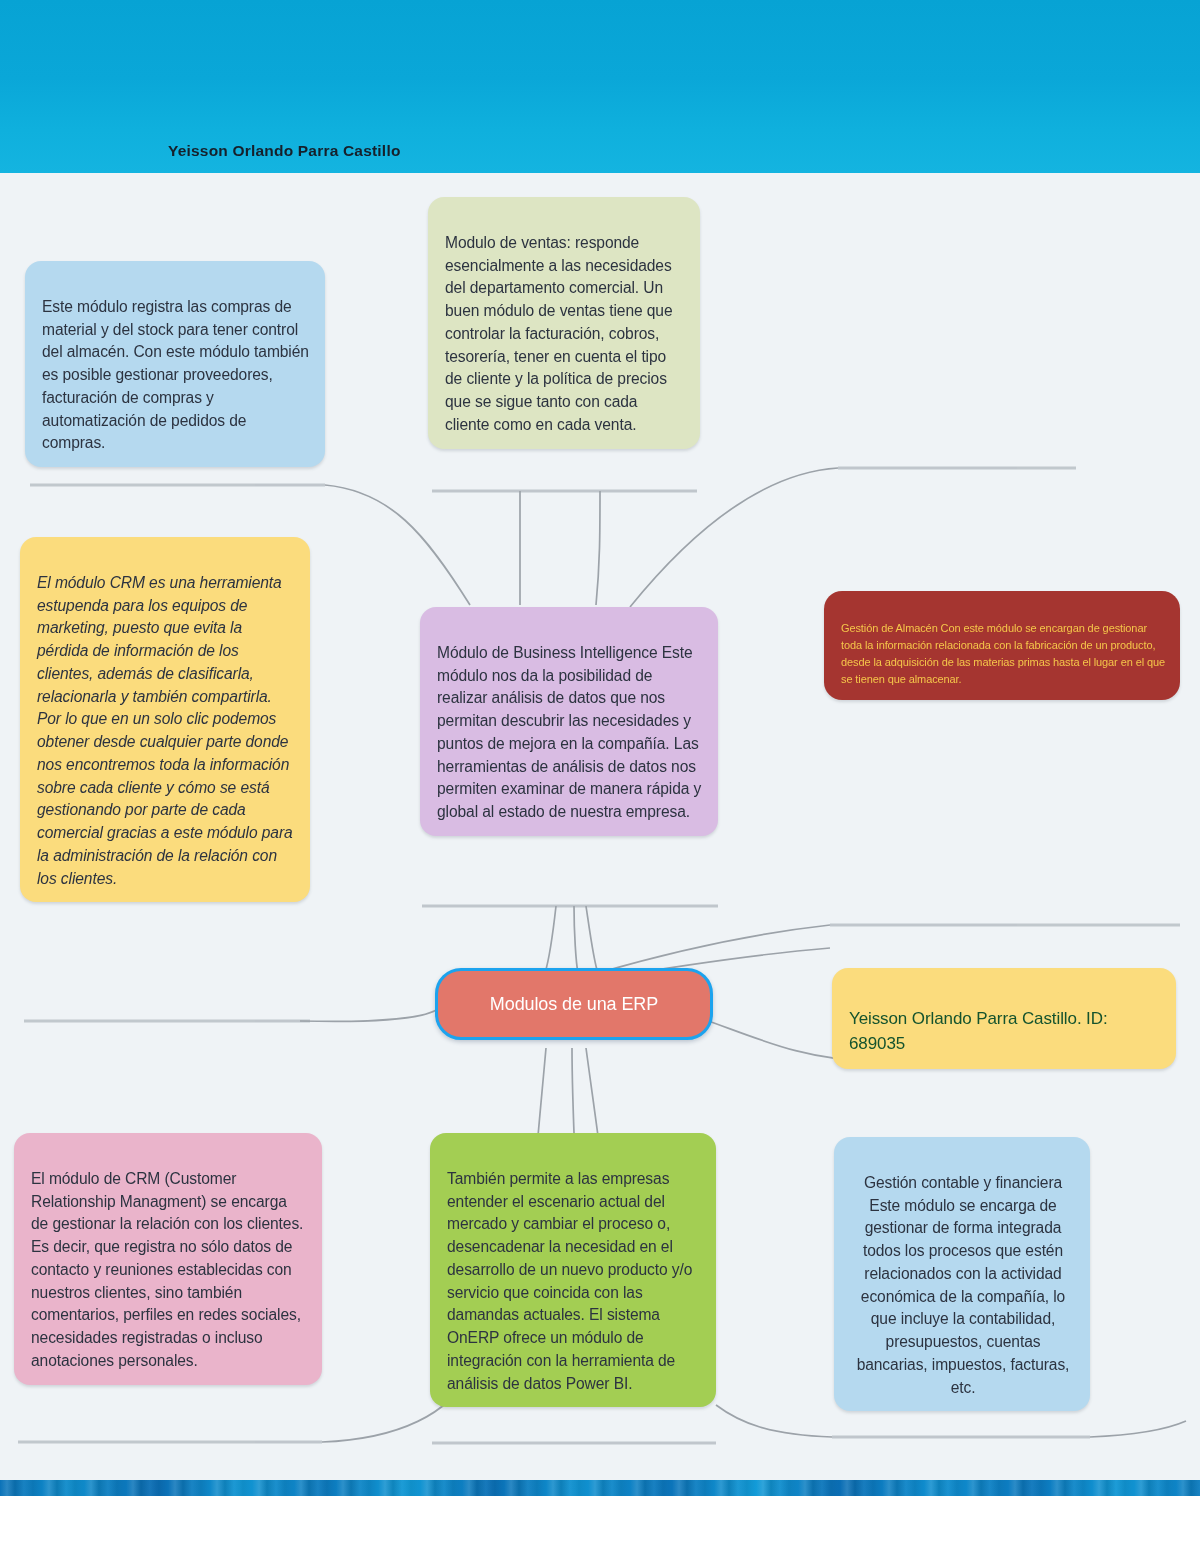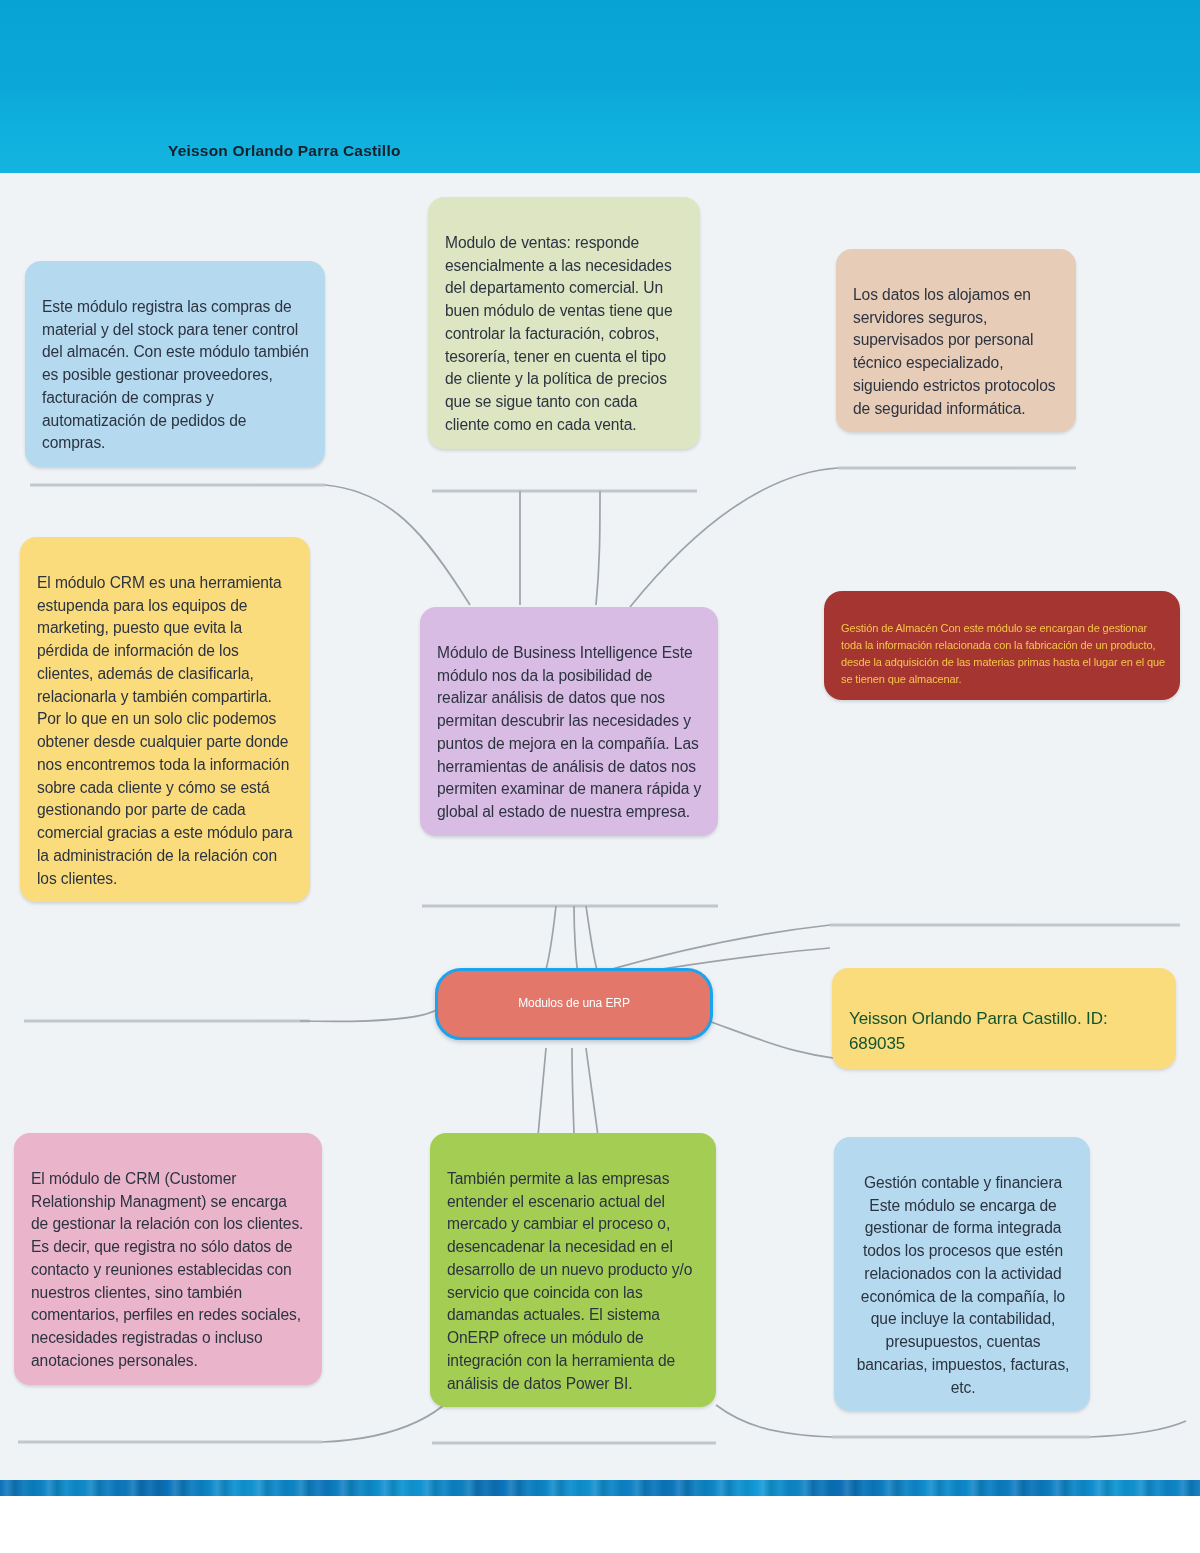--- a/index.html
+++ b/index.html
@@ -81,21 +81,21 @@
     white-space: pre-line;
     letter-spacing: -0.1px;
   }
   .node.center-node {
     border-radius: 26px;
     display: flex;
     align-items: center;
     justify-content: center;
     text-align: center;
     padding: 0 20px;
-    font-size: 12px;
+    font-size: 18px;
     color: #ffffff;
     border: 3px solid #1ca3ee;
     box-shadow: 0 2px 4px rgba(40,60,90,0.25);
   }
   .node.warm-node { color: #f5c64a; }
   .node.id-node { font-size: 17px; line-height: 1.5; color: #14532d; }
 </style>
 </head>
 <body>
 
@@ -151,25 +151,22 @@
     </svg>
 
     <div class="node" style="left:25px; top:88px; width:300px; background:#b5d9ef;">
       <span>Este módulo registra las compras de material y del stock para tener control del almacén. Con este módulo también es posible gestionar proveedores, facturación de compras y automatización de pedidos de compras.</span>
     </div>
 
     <div class="node" style="left:428px; top:24px; width:272px; background:#dde5c3;">
       <span>Modulo de ventas: responde esencialmente a las necesidades del departamento comercial. Un buen módulo de ventas tiene que controlar la facturación, cobros, tesorería, tener en cuenta el tipo de cliente y la política de precios que se sigue tanto con cada cliente como en cada venta.</span>
     </div>
 
-    <div class="node" style="left:836px; top:76px; width:240px; background:#e7cdb8;">
-      <span>Los datos los alojamos en servidores seguros, supervisados por personal técnico especializado, siguiendo estrictos protocolos de seguridad informática.</span>
-    </div>
-
-    <div class="node" style="left:20px; top:364px; width:290px; background:#fbdc7d;">
+
+    <div class="node" style="left:20px; top:364px; width:290px; background:#fbdc7d;font-style:italic;">
       <span>El módulo CRM es una herramienta estupenda para los equipos  de marketing, puesto que evita la pérdida de información de los clientes, además de clasificarla, relacionarla y también compartirla. Por lo que en un solo clic podemos obtener desde cualquier parte donde nos encontremos toda la información sobre cada cliente y cómo se está gestionando por parte de cada comercial gracias a este módulo para la administración de la relación con los clientes.</span>
     </div>
 
     <div class="node" style="left:420px; top:434px; width:298px; background:#d9bce3;">
       <span>Módulo de Business Intelligence Este módulo nos da la posibilidad de realizar análisis de datos que nos permitan descubrir las necesidades y puntos de mejora en la compañía. Las herramientas de análisis de datos nos permiten examinar de manera rápida y global al estado de nuestra empresa.</span>
     </div>
 
     <div class="node warm-node" style="left:824px; top:418px; width:356px; background:#a53530; font-size:11px; line-height:1.55; border-radius:18px;">
       <span>Gestión de Almacén Con este módulo se encargan de gestionar toda la información relacionada con la fabricación de un producto, desde la adquisición de las materias primas hasta el lugar en el que se tienen que almacenar.</span>
     </div>

